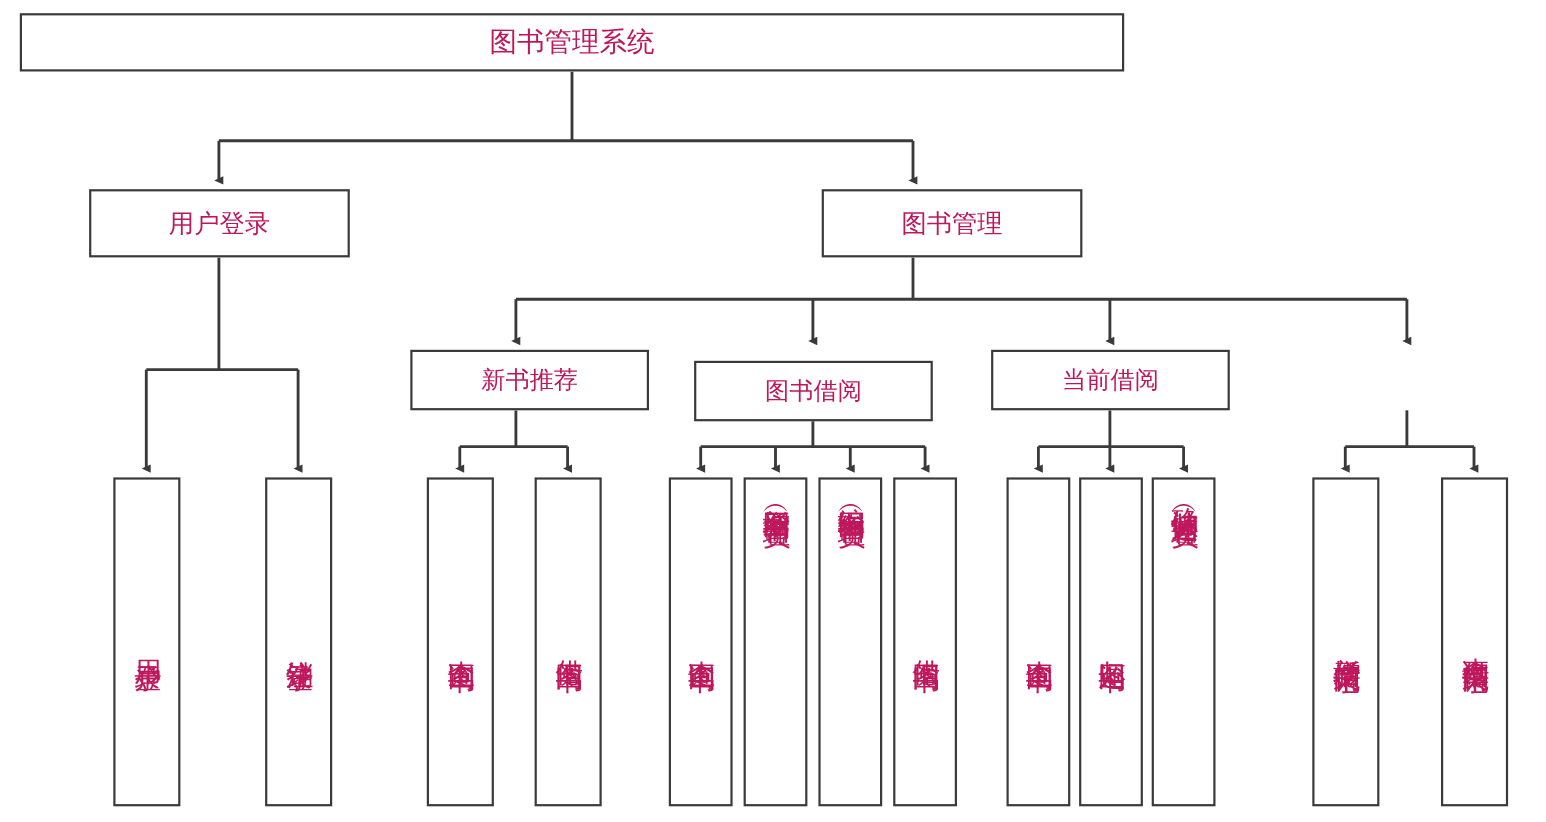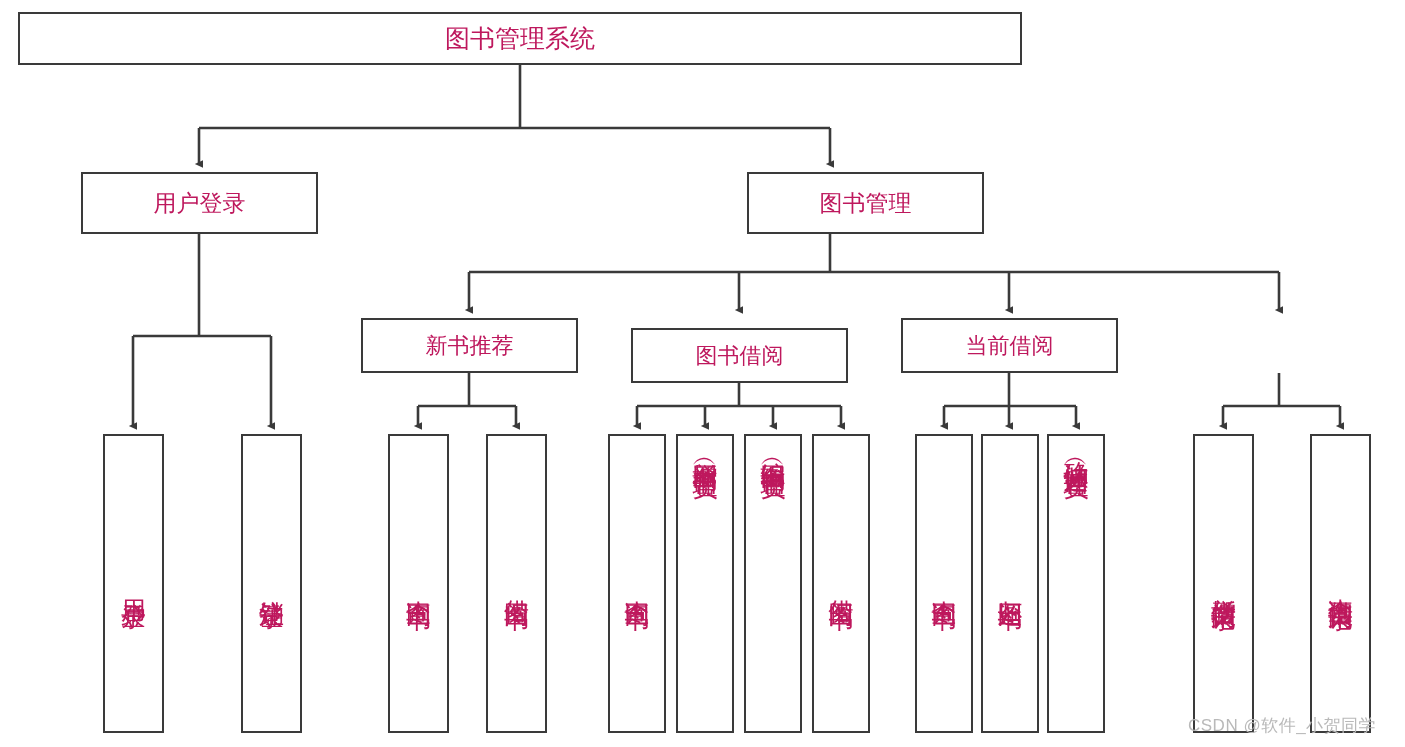--- a/index.html
+++ b/index.html
@@ -135,21 +135,21 @@
     <span class="node-label">图书管理系统</span>
   </div>
 
   <div class="node tier-2" style="left:81px; top:172px; width:237px; height:62px;">
     <span class="node-label">用户登录</span>
   </div>
   <div class="node tier-2" style="left:711px; top:172px; width:237px; height:62px;margin-left:36px;">
     <span class="node-label">图书管理</span>
   </div>
 
-  <div class="node tier-3" style="left:361px; top:318px; width:217px; height:55px;">
+  <div class="node tier-3" style="left:373px; top:318px; width:217px; height:55px;">
     <span class="node-label">新书推荐</span>
   </div>
   <div class="node tier-3" style="left:631px; top:328px; width:217px; height:55px;">
     <span class="node-label">图书借阅</span>
   </div>
   <div class="node tier-3" style="left:901px; top:318px; width:217px; height:55px;justify-content:center;">
     <span class="node-label">当前借阅</span>
   </div>
 
   <div class="node leaf centered" style="left:103px; top:434px; width:61px; height:299px;">
@@ -189,15 +189,14 @@
     <span class="node-label">确认归还（管理员）</span>
   </div>
 
   <div class="node leaf centered" style="left:1193px; top:434px; width:61px; height:299px;">
     <span class="node-label">新增借阅记录</span>
   </div>
   <div class="node leaf centered" style="left:1310px; top:434px; width:61px; height:299px;">
     <span class="node-label">查询借阅记录</span>
   </div>
 
-  <div class="watermark">CSDN @软件_小贺同学</div>
 
 </div>
 
 </body></html>

